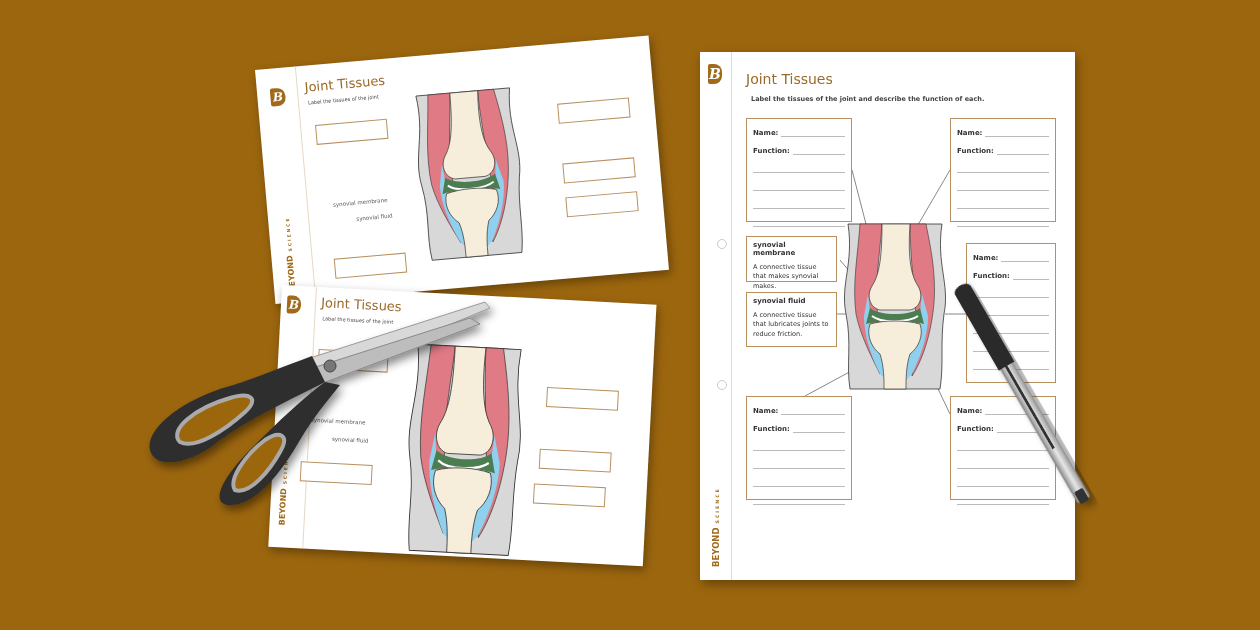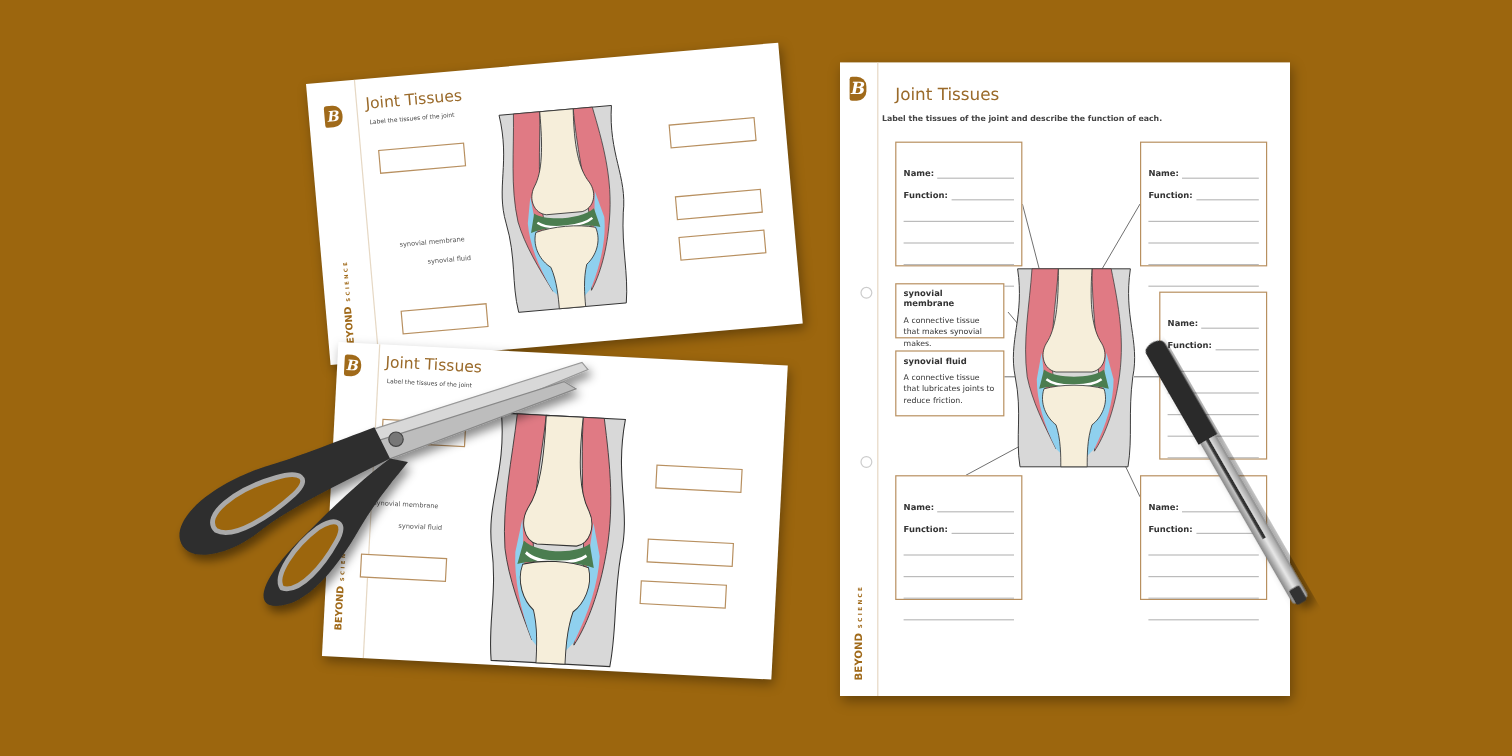--- a/index.html
+++ b/index.html
@@ -11,21 +11,21 @@
   .logo-b { position: absolute; color: #fff; background: #a06a1a; font-family: "DejaVu Serif", serif; font-weight: bold; font-style: italic; display: flex; align-items: center; justify-content: center; border-radius: 2px 8px 8px 2px; }
   .sheet-title { position: absolute; color: #9a6a2a; font-family: "DejaVu Sans", sans-serif; white-space: nowrap; }
   .sheet-sub { position: absolute; color: #444; font-family: "DejaVu Sans", sans-serif; white-space: nowrap; }
   .brand { position: absolute; transform: rotate(-90deg); transform-origin: left top; color: #a06a1a; font-family: "DejaVu Sans", sans-serif; font-weight: bold; white-space: nowrap; }
   .brand small { font-size: 0.55em; letter-spacing: 2px; margin-left: 4px; }
   .lbl-box { position: absolute; border: 1px solid #b89060; background: #fff; }
   .tiny-label { position: absolute; color: #555; font-family: "DejaVu Sans", sans-serif; white-space: nowrap; }
 
   
   #main { left: 700px; top: 52px; width: 375px; height: 528px; }
-  .ans-box { position: absolute; border: 1.5px solid #b89060; background: #fff; padding: 12px 6px; font-family: "DejaVu Sans", sans-serif; }
+  .ans-box { position: absolute; border: 1.5px solid #b89060; background: #fff; padding: 0 6px; font-family: "DejaVu Sans", sans-serif; }
   .ans-row { display: flex; align-items: flex-end; font-size: 7px; font-weight: bold; color: #333; height: 18px; }
   .ans-row .fill { flex: 1; border-bottom: 1px solid #bbb; margin-left: 3px; height: 1px; }
   .ans-line { border-bottom: 1px solid #bbb; height: 18px; }
   .info-box { position: absolute; border: 1.5px solid #b89060; background: #fff; padding: 4px 6px; font-family: "DejaVu Sans", sans-serif; color: #333; }
   .info-box .t { font-size: 7px; font-weight: bold; margin-bottom: 6px; }
   .info-box .d { font-size: 6.5px; line-height: 1.45; }
   .hole { position: absolute; width: 10px; height: 10px; border: 1px solid #ccc; border-radius: 50%; left: 17px; }
   svg { position: absolute; overflow: visible; }
 </style>
 </head>
@@ -98,21 +98,21 @@
     <path d="M185,92 C160,110 130,140 110,160 C80,190 70,215 90,215 C115,215 140,185 160,150 C175,125 188,110 200,95 Z" fill="#2e2e2e"></path>
     <path d="M95,200 C88,190 105,165 125,150 C140,140 150,145 140,162 C130,180 110,205 95,200 Z" fill="#9c660e" stroke="#aaa" stroke-width="4"></path>
     <circle cx="190" cy="76" r="6" fill="#777" stroke="#444"></circle>
   </g>
 </svg>
 
 <div class="sheet" id="main">
   <div class="margin-line" style="left:31px;"></div>
   <div class="logo-b" style="left:8px; top:12px; width:14px; height:20px; font-size:14px;">B</div>
   <div class="sheet-title" style="left:46px; top:19px; font-size:14px;">Joint Tissues</div>
-  <div class="sheet-sub" style="left:35px; top:43px; font-size:6.5px; font-weight:bold;">Label the tissues of the joint and describe the function of each.</div>
+  <div class="sheet-sub" style="left:51px; top:43px; font-size:6.5px; font-weight:bold;">Label the tissues of the joint and describe the function of each.</div>
   <div class="hole" style="top:187px;"></div>
   <div class="hole" style="top:328px;"></div>
 
   <svg width="375" height="528" style="left:0; top:0;">
     <line x1="152" y1="118" x2="166" y2="172" stroke="#555" stroke-width="0.7"></line>
     <line x1="250" y1="118" x2="205" y2="195" stroke="#555" stroke-width="0.7"></line>
     <line x1="140" y1="208" x2="165" y2="238" stroke="#555" stroke-width="0.7"></line>
     <line x1="136" y1="262" x2="160" y2="262" stroke="#555" stroke-width="0.7"></line>
     <line x1="245" y1="262" x2="266" y2="262" stroke="#555" stroke-width="0.7"></line>
     <line x1="105" y1="344" x2="168" y2="310" stroke="#555" stroke-width="0.7"></line>

